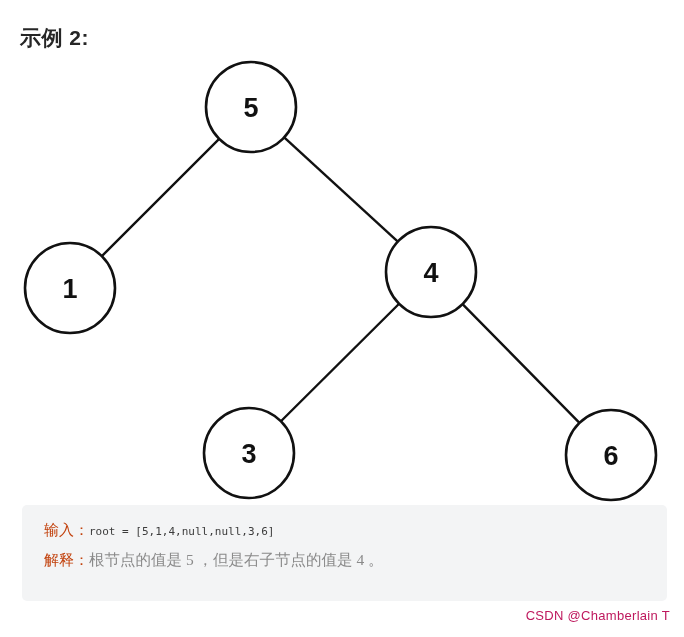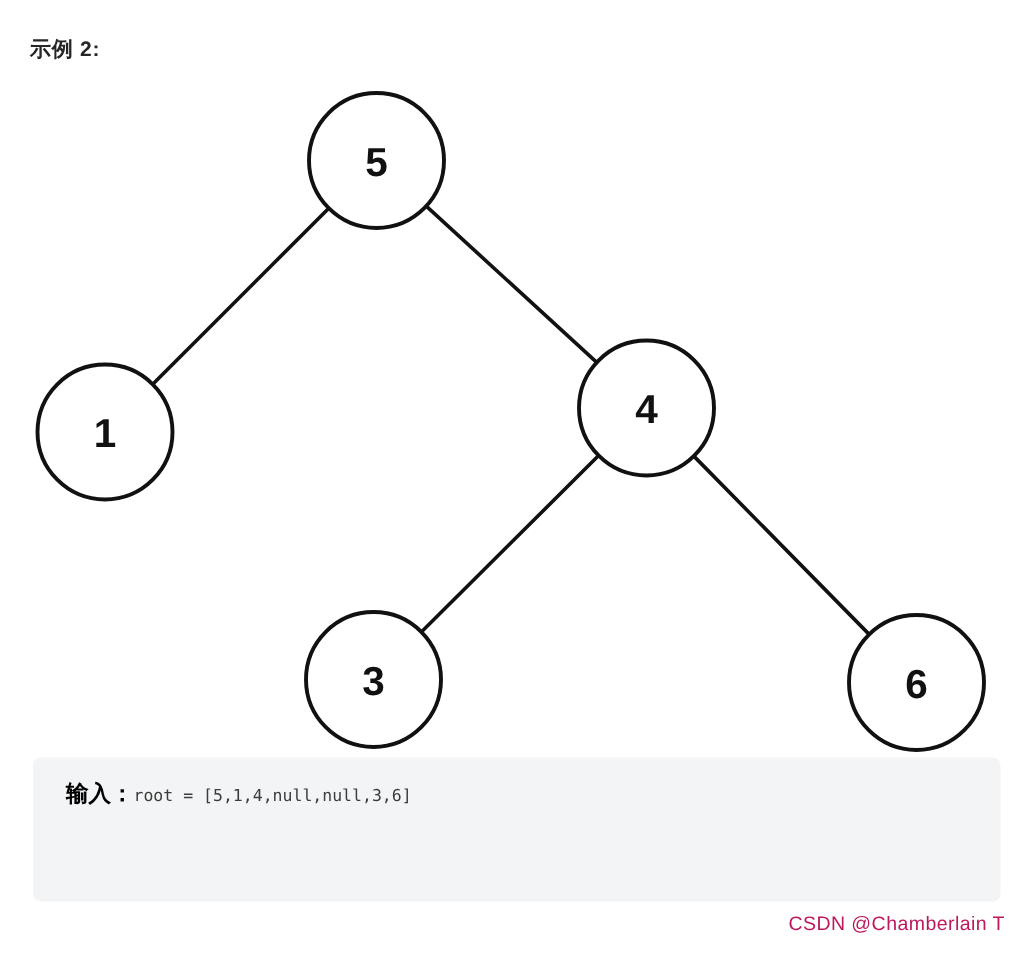--- a/index.html
+++ b/index.html
@@ -13,21 +13,21 @@
     position: relative;
     overflow: hidden;
     font-family: "Liberation Sans", "DejaVu Sans", sans-serif;
     color: #2b2b2b;
   }
 
   #example-title {
     position: absolute;
     left: 20px;
     top: 24px;
-    font-size: 14px;
+    font-size: 21px;
     font-weight: bold;
     letter-spacing: 0.5px;
     color: #262626;
     white-space: nowrap;
   }
 
   #tree-figure {
     position: absolute;
     left: 0;
     top: 46px;
@@ -71,22 +71,22 @@
   }
 
   .io-line {
     font-size: 15px;
     line-height: 28px;
     white-space: nowrap;
     display: block;
   }
   .io-label {
     font-family: "Liberation Serif", "DejaVu Serif", serif;
-    font-weight: bold;
-    color: #000000;
+    font-weight: normal;
+    color: #c2410c;
   }
   .io-value-mono {
     font-family: "DejaVu Sans Mono", "Liberation Mono", monospace;
     color: #3c3c3c;
     font-size: 11px;
   }
   .io-value-cjk {
     font-family: "Liberation Serif", "DejaVu Serif", serif;
     color: #8a8a8a;
     font-size: 15.5px;
@@ -137,15 +137,18 @@
           <text x="611" y="410" class="tree-node-label">6</text>
         </g>
       </g>
   </svg>
 </div>
 
 <div id="io-panel">
   <div class="io-line">
     <span class="io-label">输入：</span><span class="io-value-mono">root = [5,1,4,null,null,3,6]</span>
   </div>
+  <div class="io-line">
+    <span class="io-label">解释：</span><span class="io-value-cjk">根节点的值是 5 ，但是右子节点的值是 4 。</span>
+  </div>
 </div>
 
 <div id="csdn-watermark">CSDN @Chamberlain T</div>
 
 </body></html>

